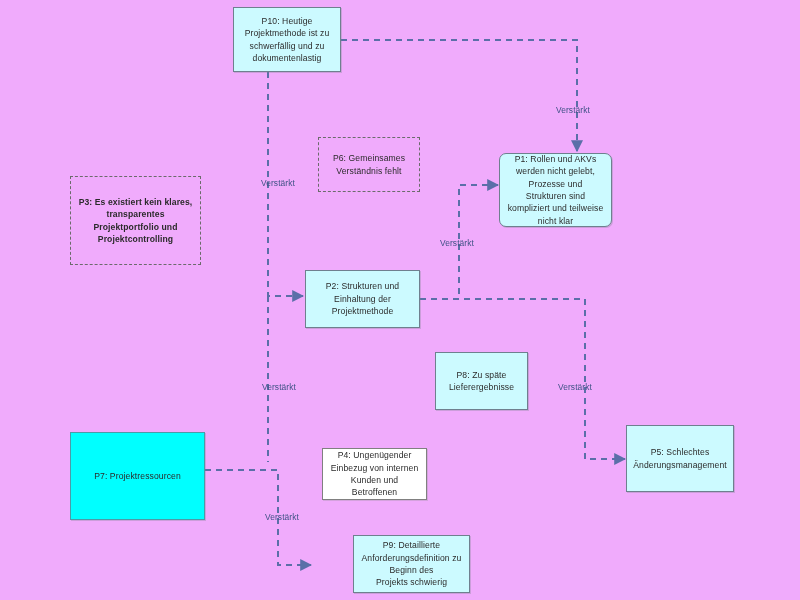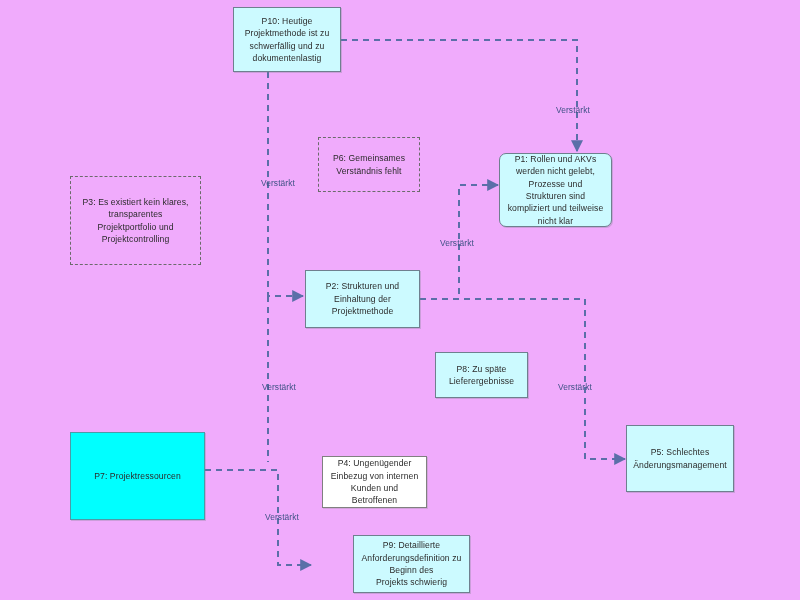--- a/index.html
+++ b/index.html
@@ -109,43 +109,43 @@
 
   <div class="node node-solid" style="left:499px; top:153px; width:113px; height:74px;border-radius:7px;">
     <span class="node-label">P1: Rollen und AKVs
 werden nicht gelebt,
 Prozesse und
 Strukturen sind
 kompliziert und teilweise
 nicht klar</span>
   </div>
 
-  <div class="node node-dashed" style="left:70px; top:176px; width:131px; height:89px;">
+  <div class="node node-dashed" style="left:70px; top:176px; width:131px; height:89px;font-weight:bold;">
     <span class="node-label">P3: Es existiert kein klares,
 transparentes
 Projektportfolio und
 Projektcontrolling</span>
   </div>
 
   <div class="node node-solid" style="left:305px; top:270px; width:115px; height:58px;">
     <span class="node-label">P2: Strukturen und
 Einhaltung der
 Projektmethode</span>
   </div>
 
-  <div class="node node-solid" style="left:435px; top:352px; width:93px; height:46px;">
+  <div class="node node-solid" style="left:435px; top:352px; width:93px; height:58px;">
     <span class="node-label">P8: Zu späte
 Lieferergebnisse</span>
   </div>
 
   <div class="node node-bright" style="left:70px; top:432px; width:135px; height:88px;">
     <span class="node-label">P7: Projektressourcen</span>
   </div>
 
-  <div class="node node-white" style="left:322px; top:448px; width:105px; height:52px;margin-top:8px;">
+  <div class="node node-white" style="left:322px; top:448px; width:105px; height:52px;">
     <span class="node-label">P4: Ungenügender
 Einbezug von internen
 Kunden und
 Betroffenen</span>
   </div>
 
   <div class="node node-solid" style="left:626px; top:425px; width:108px; height:67px;align-items:center;">
     <span class="node-label">P5: Schlechtes
 Änderungsmanagement</span>
   </div>

